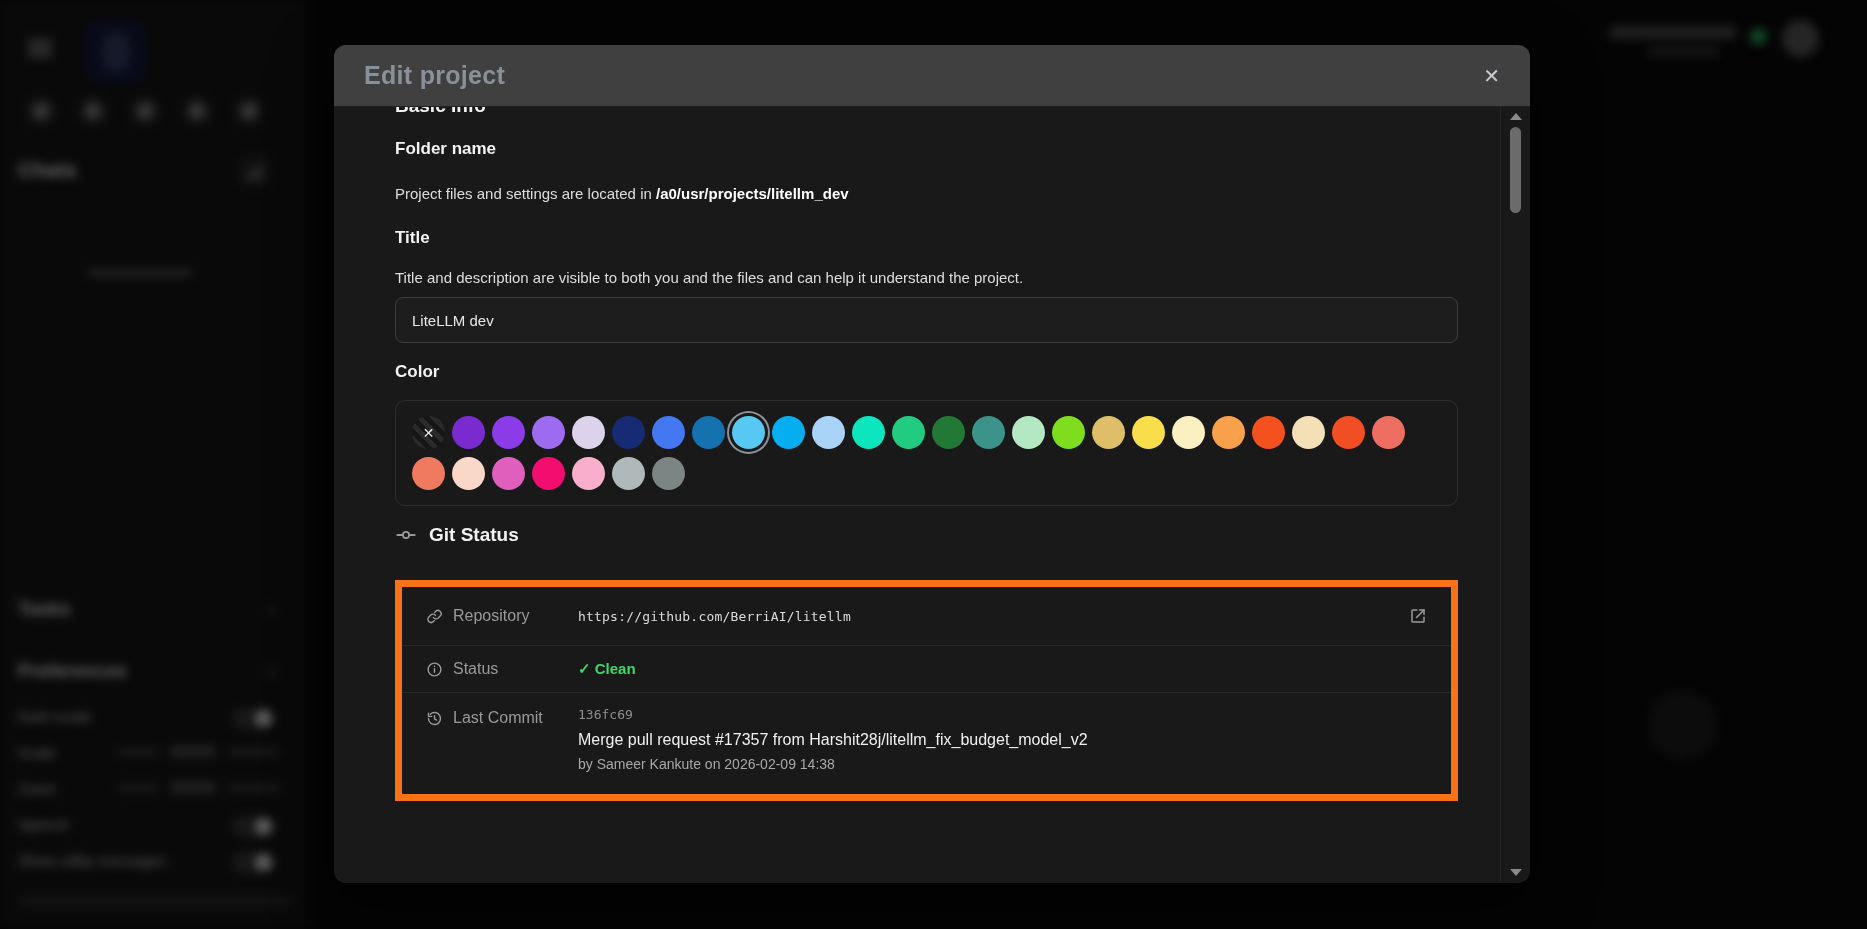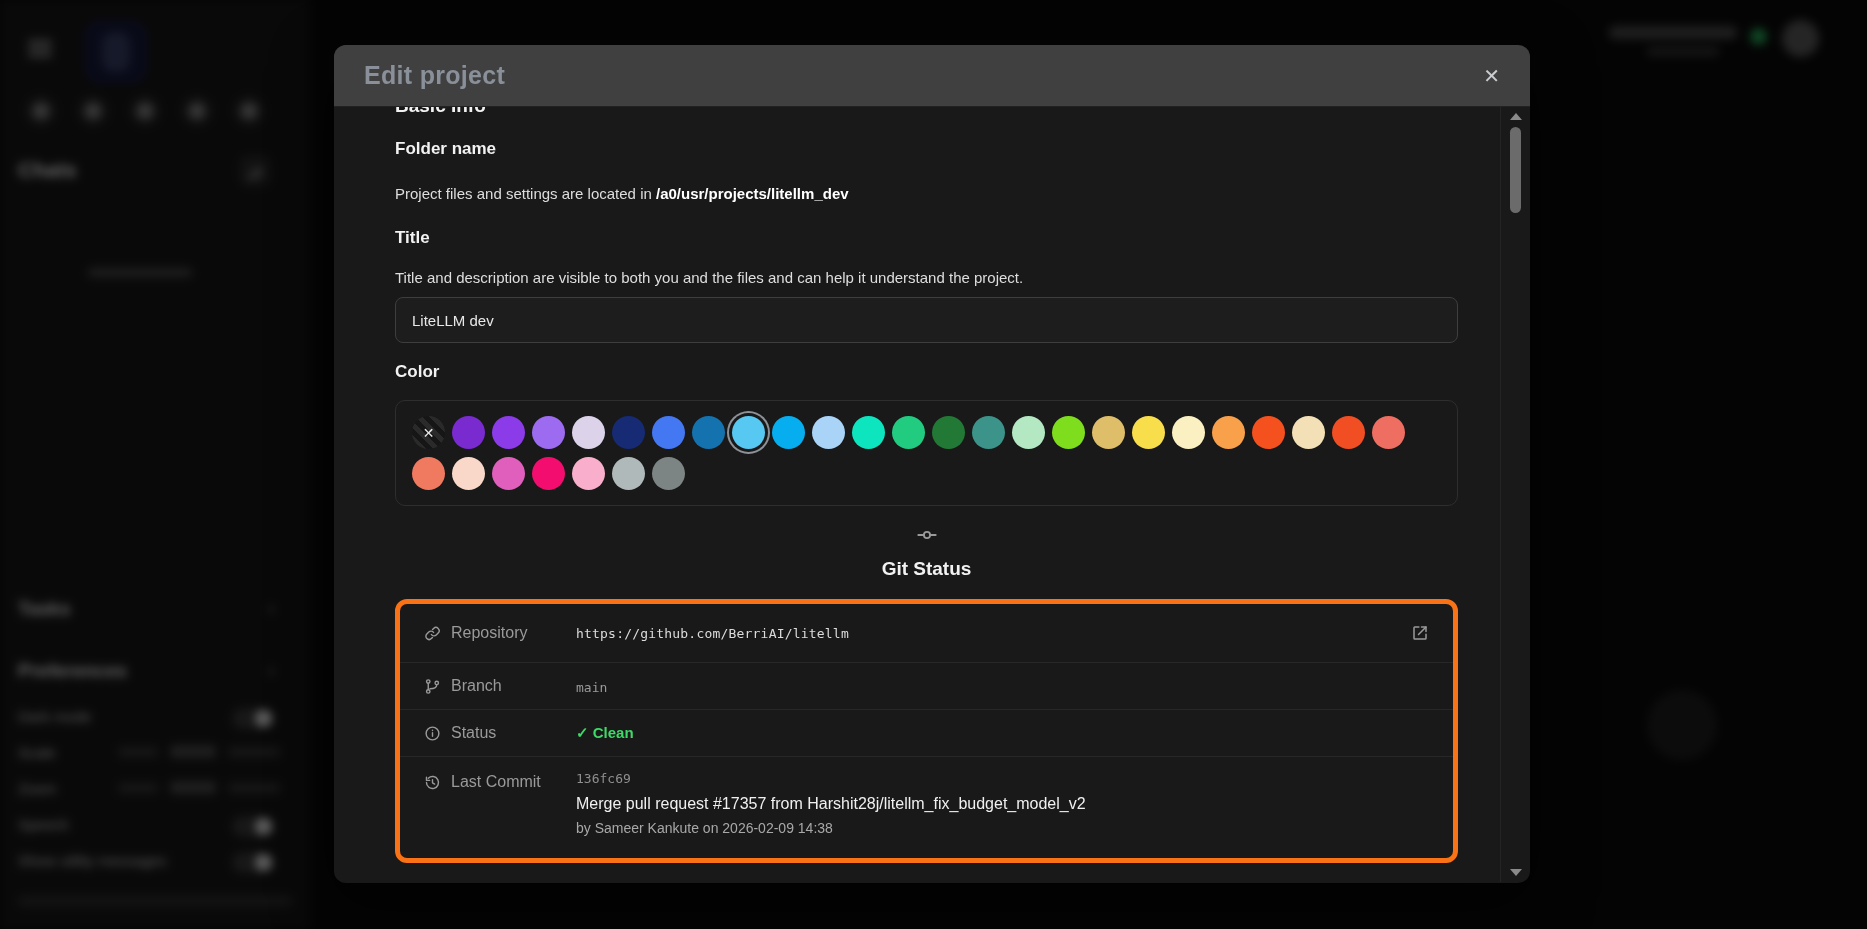--- a/index.html
+++ b/index.html
@@ -86,23 +86,23 @@
   .color-panel{
     margin-top:18px; border:1px solid #2e2e2e; border-radius:10px; background:#191919;
     padding:15px 16px; display:flex; flex-wrap:wrap; gap:8px 7px;
   }
   .swatch{ width:33px; height:33px; border-radius:50%; cursor:pointer; position:relative; }
   .swatch.none{
     background:repeating-linear-gradient(45deg,#161616 0 5px,#2a2a2a 5px 10px);
     color:#e8e8e8; display:flex; align-items:center; justify-content:center; font-size:14px;
   }
   .swatch.selected{ box-shadow:0 0 0 3px #191919, 0 0 0 5px #8d9298; }
-  .git-heading{ margin-top:18px; display:flex; align-items:center; gap:12px;flex-direction:column; }
+  .git-heading{ margin-top:18px; display:flex; align-items:center; gap:12px; }
   .git-heading h2{ font-size:19px; font-weight:bold; color:#f2f2f2; }
-  .git-panel{ margin-top:19px; border:5px solid #f97316; border-radius:12px; background:#191919; }
+  .git-panel{ margin-top:34px; border:7px solid #f97316; border-radius:0; background:#191919; }
   .git-row{ display:flex; padding:14px 24px; border-bottom:1px solid #272727; align-items:flex-start; }
   .git-row:last-child{ border-bottom:none; }
   .git-row .rlabel{
     width:152px; flex:0 0 152px; display:flex; align-items:center; gap:10px;
     color:#9a9a9a; font-size:16px;
   }
   .git-row .rvalue{ flex:1; }
   .mono{ font-family:"DejaVu Sans Mono", monospace; }
   .repo-row{ padding-top:20px; padding-bottom:20px; }
   .repo-val{ font-size:13px; color:#dcdcdc; letter-spacing:.2px; }
@@ -289,33 +289,20 @@
             <div class="rvalue repo-val mono" style="padding-top:2px">https://github.com/BerriAI/litellm</div>
             <div class="ext-link">
               <svg class="ic" width="18" height="18" viewBox="0 0 24 24">
                 <path d="M14 4h6v6"></path>
                   <path d="M10 14 20 4"></path>
                   <path d="M20 13.5V19a1 1 0 0 1-1 1H5a1 1 0 0 1-1-1V5a1 1 0 0 1 1-1h5.5"></path>
               </svg>
             </div>
           </div>
 
-          <div class="git-row">
-            <div class="rlabel">
-              <svg class="ic" width="17" height="17" viewBox="0 0 24 24">
-                <circle cx="6" cy="5" r="2.4"></circle>
-                  <circle cx="6" cy="19" r="2.4"></circle>
-                  <circle cx="18" cy="7" r="2.4"></circle>
-                <path d="M6 7.4v9.2"></path>
-                  <path d="M18 9.4c0 4-5 5.6-9.5 5.8"></path>
-              </svg>
-              <span>Branch</span>
-            </div>
-            <div class="rvalue branch-val mono" style="padding-top:3px">main</div>
-          </div>
 
           <div class="git-row">
             <div class="rlabel">
               <svg class="ic" width="17" height="17" viewBox="0 0 24 24">
                 <circle cx="12" cy="12" r="9"></circle>
                   <path d="M12 11v5"></path>
                   <path d="M12 7.5v.2"></path>
               </svg>
               <span>Status</span>
             </div>

